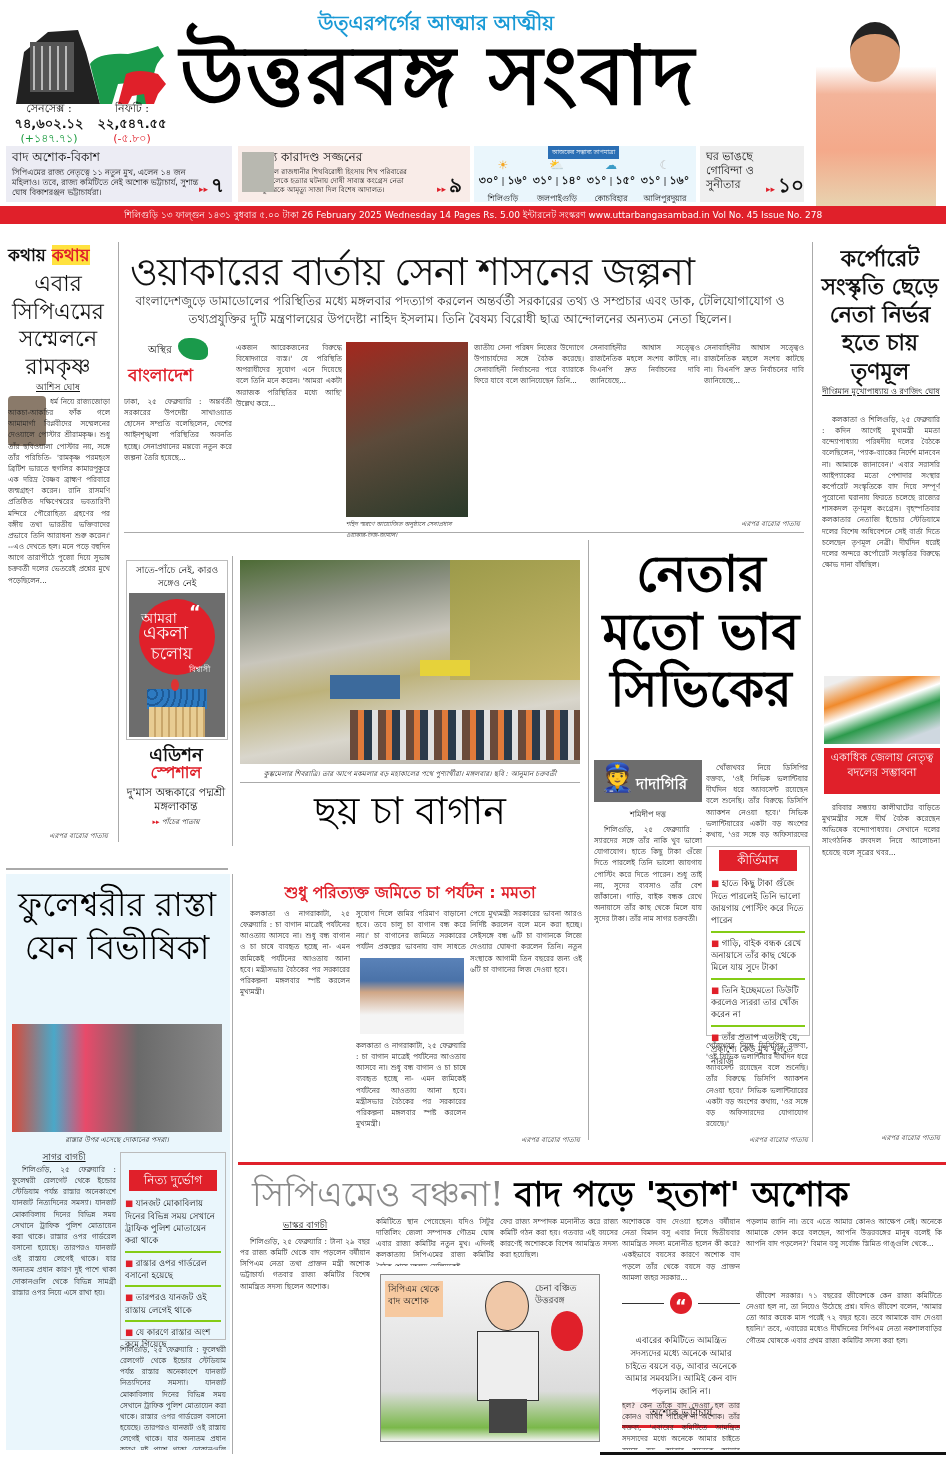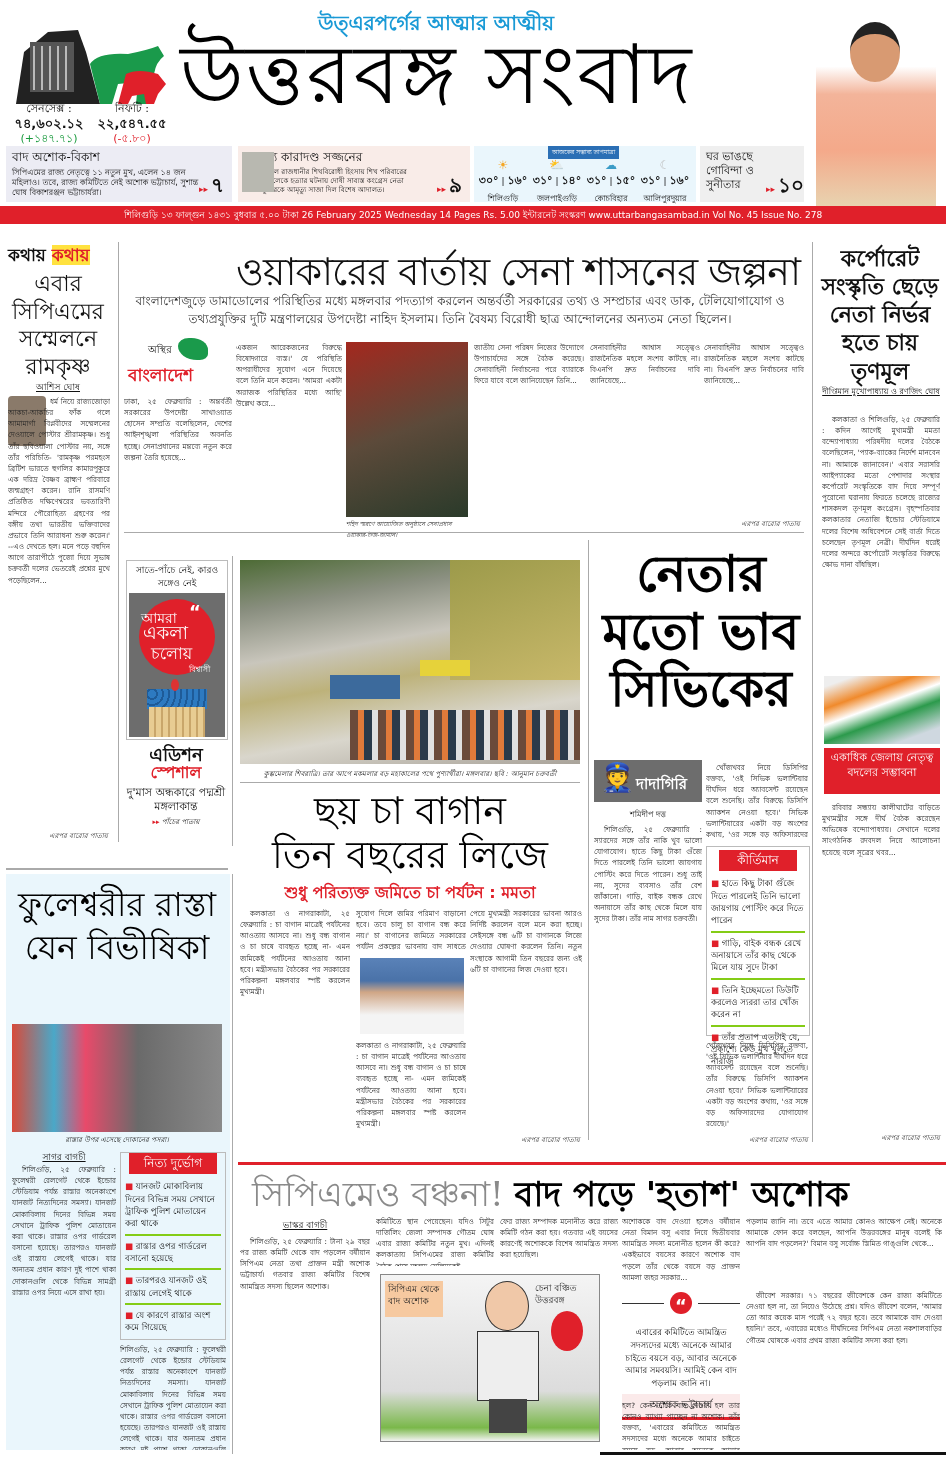--- a/index.html
+++ b/index.html
@@ -1,19 +1,19 @@
 <!DOCTYPE html>
 <html><head>
 <meta charset="utf-8">
 <style>
 *{box-sizing:border-box;margin:0;padding:0}
 body{width:946px;height:1458px;background:#fff;font-family:"DejaVu Sans",sans-serif;color:#111;position:relative;overflow:hidden}
 .abs{position:absolute}
 .tagline{left:318px;top:8px;font-size:20px;color:#1a9ad6;font-weight:bold}
-.masthead{left:180px;top:30px;font-size:82px;font-weight:normal;font-family:"DejaVu Serif",serif;letter-spacing:2px;color:#000;line-height:1.1}
+.masthead{left:180px;top:30px;font-size:82px;font-weight:bold;font-family:"DejaVu Serif",serif;letter-spacing:2px;color:#000;line-height:1.1}
 .bse{left:8px;top:12px;width:160px;width:160px;height:90px}
 .mkt{top:102px;font-size:11px;text-align:center;line-height:1.25}
 .mkt .v{font-size:13px;font-weight:bold}
 .pos{color:#189a3c}.neg{color:#e0202a}
 .teaser{top:146px;height:56px;padding:4px 6px;font-size:8px;line-height:1.3}
 .teaser h4{font-size:12px;font-weight:normal;margin-bottom:2px}
 .teaser .pg{position:absolute;right:8px;bottom:4px;font-size:20px;font-weight:bold}
 .teaser .pg .ar{color:#e0202a;font-size:9px;margin-right:3px}
 .weather{left:474px;top:146px;width:222px;height:56px;background:#eaf6fc;font-size:9px}
 .wlabel{position:absolute;left:74px;top:0;background:#2b6fb5;color:#fff;font-size:6px;padding:1px 4px}
@@ -24,21 +24,21 @@
 .govinda{left:816px;top:20px;width:120px;height:186px;background:linear-gradient(180deg,#fff 0%,#fff 25%,#f3b49a 40%,#f4a98a 70%,#e8d3b0 100%);border-radius:40px 40px 0 0}
 .govinda .face{position:absolute;left:34px;top:2px;width:50px;height:60px;border-radius:50%;background:#d89a72;border-top:12px solid #222}
 .redbar{left:0;top:206px;width:946px;height:18px;background:#e0202a;color:#fff;font-size:9px;line-height:18px;text-align:center}
 .kothay{left:8px;top:242px;font-size:17px;font-weight:bold}
 .kothay .r{color:#e0202a;background:#ffe23f}
 .lhead{left:8px;top:270px;width:100px;text-align:center;font-size:22px;line-height:1.25;font-family:"DejaVu Serif",serif}
 .byline{font-size:9px;text-align:center;text-decoration:underline}
 .col{font-size:7.2px;line-height:1.55;text-align:justify;color:#222;overflow:hidden}
 .vline{width:1px;background:#aaa}
 .hline{height:1px;background:#aaa}
-.mainhead{left:130px;top:242px;width:670px;font-size:38px;text-align:right;font-family:"DejaVu Serif",serif;letter-spacing:-1px}
+.mainhead{left:130px;top:242px;width:670px;font-size:38px;text-align:left;font-family:"DejaVu Serif",serif;letter-spacing:-1px}
 .sub{left:120px;top:292px;width:680px;font-size:12px;line-height:1.5;text-align:center;color:#333}
 .bd{left:128px;top:342px;width:104px;height:50px}
 .photo{background:#777}
 .rhead{left:820px;top:244px;width:120px;font-size:22px;text-align:center;line-height:1.28;font-family:"DejaVu Serif",serif;font-weight:bold}
 .redbox{background:#e0202a;color:#fff;text-align:center}
 .bighead{font-family:"DejaVu Serif",serif;text-align:center;color:#000}
 .listbox{border:1px solid #bbb;font-size:10px;line-height:1.45;padding:4px 6px}
 .listbox .li{border-bottom:2px solid #84cc16;padding:4px 0}
 .listbox .li:before{content:"■ ";color:#e0202a}
 .cont{font-size:7px;color:#333;font-style:italic;text-align:right}
@@ -184,21 +184,20 @@
   <div style="position:absolute;left:180px;top:100px;width:50px;height:16px;background:#e6d23a"></div>
   <div style="position:absolute;left:90px;top:115px;width:70px;height:24px;background:#3c6a9c"></div>
   <div style="position:absolute;left:110px;top:150px;width:230px;height:50px;background:repeating-linear-gradient(90deg,#6a4a3a 0 8px,#e07a3a 8px 14px,#2a3a4a 14px 22px,#e0e0e0 22px 28px)"></div>
 </div>
 <div class="abs" style="left:240px;top:768px;width:340px;font-size:7px;font-style:italic;text-align:center">কুম্ভমেলার শিবরাত্রি। তার আগে মকমলার বড় মহাকালের পথে পুণ্যার্থীরা। মঙ্গলবার। ছবি : আনুমান চক্রবর্তী</div>
 <div class="abs hline" style="left:240px;top:782px;width:340px"></div>
 <div class="abs vline" style="left:588px;top:540px;height:600px"></div>
 
 <div class="abs bighead" style="left:240px;top:790px;width:340px;font-size:38px;line-height:1.15">
   <div>ছয় চা বাগান</div>
-  <div>তিন বছরের লিজে</div>
 </div>
 <div class="abs" style="left:240px;top:880px;width:340px;font-size:16px;color:#e0202a;text-align:center;font-weight:bold">শুধু পরিত্যক্ত জমিতে চা পর্যটন : মমতা</div>
 <div class="abs col" style="left:240px;top:908px;width:110px;height:234px;text-indent:10px">কলকাতা ও নাগরাকাটা, ২৫ ফেব্রুয়ারি : চা বাগান মাত্রেই পর্যটনের আওতায় আসবে না। শুধু বন্ধ বাগান ও চা চাষে ব্যবহৃত হচ্ছে না- এমন জমিকেই পর্যটনের আওতায় আনা হবে। মন্ত্রীসভার বৈঠকের পর সরকারের পরিকল্পনা মঙ্গলবার স্পষ্ট করলেন মুখ্যমন্ত্রী।</div>
 <div class="abs col" style="left:356px;top:908px;width:110px;height:46px">সুযোগ দিলে জমির পরিমাণ বাড়ানো হবে। তবে চালু চা বাগান বন্ধ করে নয়।' চা বাগানের জমিতে সরকারের পর্যটন প্রকল্পের ভাবনায় বাদ সাধতে জোমর বেঁধে নামার পরিকল্পনা করছে বিজেপি।</div>
 <div class="abs photo" style="left:360px;top:958px;width:104px;height:76px;background:linear-gradient(180deg,#5a82b8 0,#4a72a8 30%,#d0a686 45%,#f4f4f4 75%)"></div>
 <div class="abs col" style="left:356px;top:1040px;width:110px;height:100px">কলকাতা ও নাগরাকাটা, ২৫ ফেব্রুয়ারি : চা বাগান মাত্রেই পর্যটনের আওতায় আসবে না। শুধু বন্ধ বাগান ও চা চাষে ব্যবহৃত হচ্ছে না- এমন জমিকেই পর্যটনের আওতায় আনা হবে। মন্ত্রীসভার বৈঠকের পর সরকারের পরিকল্পনা মঙ্গলবার স্পষ্ট করলেন মুখ্যমন্ত্রী।</div>
 <div class="abs col" style="left:470px;top:908px;width:112px;height:234px">পেয়ে মুখ্যমন্ত্রী সরকারের ভাবনা আরও নির্দিষ্ট করলেন বলে মনে করা হচ্ছে। সেইসঙ্গে বন্ধ ৬টি চা বাগানকে লিজে দেওয়ার ঘোষণা করলেন তিনি। নতুন সংস্থাকে আগামী তিন বছরের জন্য ওই ৬টি চা বাগানের লিজ দেওয়া হবে।</div>
 <div class="abs cont" style="left:470px;top:1134px;width:110px">এরপর বারোর পাতায়</div>
 
 <div class="abs bighead" style="left:594px;top:545px;width:214px;font-size:50px;line-height:1.15;font-weight:bold">নেতার মতো ভাব সিভিকের</div>
@@ -219,21 +218,21 @@
 <div class="abs col" style="left:706px;top:1040px;width:102px;height:94px">খোঁজখবর নিয়ে ডিসিপির বক্তব্য, 'ওই সিভিক ভলান্টিয়ার দীর্ঘদিন ধরে অ্যাবসেন্ট রয়েছেন বলে শুনেছি। তাঁর বিরুদ্ধে ডিসিপি অ্যাকশন নেওয়া হবে।' সিভিক ভলান্টিয়ারের একটা বড় অংশের কথায়, 'ওর সঙ্গে বড় অফিসারদের যোগাযোগ রয়েছে।'</div>
 <div class="abs cont" style="left:706px;top:1134px;width:102px">এরপর বারোর পাতায়</div>
 
 <div class="abs hline" style="left:6px;top:868px;width:222px;height:2px;background:#aaa"></div>
 <div class="abs" style="left:6px;top:874px;width:224px;height:576px;background:#eaf6fc"></div>
 <div class="abs bighead" style="left:10px;top:884px;width:214px;font-size:33px;line-height:1.3">ফুলেশ্বরীর রাস্তা যেন বিভীষিকা</div>
 <div class="abs photo" style="left:12px;top:1024px;width:210px;height:108px;background:linear-gradient(90deg,#d84a3a 0%,#4aa8c8 20%,#e84a6a 35%,#6a6a6a 60%,#8a8a8a 100%)"></div>
 <div class="abs" style="left:12px;top:1134px;width:210px;font-size:7px;font-style:italic;text-align:center">রাস্তার উপর এসেছে দোকানের পসরা।</div>
 <div class="abs byline" style="left:12px;top:1150px;width:104px">সাগর বাগচী</div>
 <div class="abs col" style="left:12px;top:1164px;width:104px;height:286px;text-indent:10px">শিলিগুড়ি, ২৫ ফেব্রুয়ারি : ফুলেশ্বরী রেলগেট থেকে ইন্ডোর স্টেডিয়াম পর্যন্ত রাস্তার অনেকাংশে যানজট নিত্যদিনের সমস্যা। যানজট মোকাবিলায় দিনের বিভিন্ন সময় সেখানে ট্রাফিক পুলিশ মোতায়েন করা থাকে। রাস্তার ওপর গার্ডরেল বসানো হয়েছে। তারপরও যানজট ওই রাস্তায় লেগেই থাকে। যার অন্যতম প্রধান কারণ দুই পাশে থাকা দোকানগুলি থেকে বিভিন্ন সামগ্রী রাস্তার ওপর নিয়ে এসে রাখা হয়।</div>
-<div class="abs listbox" style="left:120px;top:1152px;width:106px;height:188px;font-size:8.5px;padding:0 4px;background:#eaf6fc">
+<div class="abs listbox" style="left:120px;top:1152px;width:106px;height:188px;font-size:8.5px;padding:17px 4px;background:#eaf6fc">
   <div class="redbox" style="font-size:12px;padding:2px;margin:0 4px 2px">নিত্য দুর্ভোগ</div>
   <div class="li">যানজট মোকাবিলায় দিনের বিভিন্ন সময় সেখানে ট্রাফিক পুলিশ মোতায়েন করা থাকে</div>
   <div class="li">রাস্তার ওপর গার্ডরেল বসানো হয়েছে</div>
   <div class="li">তারপরও যানজট ওই রাস্তায় লেগেই থাকে</div>
   <div class="li" style="border:none">যে কারণে রাস্তার অংশ কমে গিয়েছে</div>
 </div>
 <div class="abs col" style="left:120px;top:1344px;width:106px;height:106px">শিলিগুড়ি, ২৫ ফেব্রুয়ারি : ফুলেশ্বরী রেলগেট থেকে ইন্ডোর স্টেডিয়াম পর্যন্ত রাস্তার অনেকাংশে যানজট নিত্যদিনের সমস্যা। যানজট মোকাবিলায় দিনের বিভিন্ন সময় সেখানে ট্রাফিক পুলিশ মোতায়েন করা থাকে। রাস্তার ওপর গার্ডরেল বসানো হয়েছে। তারপরও যানজট ওই রাস্তায় লেগেই থাকে। যার অন্যতম প্রধান কারণ দুই পাশে থাকা দোকানগুলি থেকে বিভিন্ন সামগ্রী রাস্তার ওপর নিয়ে এসে রাখা হয়।</div>
 <div class="abs vline" style="left:232px;top:874px;height:580px"></div>
 
 <div class="abs" style="left:238px;top:1162px;width:708px;height:3px;background:#e0202a"></div>
@@ -256,18 +255,18 @@
   <div style="position:absolute;left:108px;top:124px;width:38px;height:34px;background:#444"></div>
   <div style="position:absolute;right:16px;top:36px;width:32px;height:40px;border-radius:50%;background:#e0202a"></div>
 </div>
 
 <div class="abs" style="left:622px;top:1292px;width:118px;text-align:center">
   <div style="display:flex;align-items:center;justify-content:center;gap:6px">
     <span style="flex:1;height:1px;background:#333"></span>
     <span style="width:22px;height:22px;border-radius:50%;background:#e0202a;color:#fff;font-size:18px;line-height:28px;font-weight:bold">“</span>
     <span style="flex:1;height:1px;background:#333"></span>
   </div>
-  <div style="font-size:8.5px;line-height:1.5;margin-top:12px">এবারের কমিটিতে আমন্ত্রিত সদস্যদের মধ্যে অনেকে আমার চাইতে বয়সে বড়, আবার অনেকে আমার সমবয়সি। আমিই কেন বাদ পড়লাম জানি না।</div>
+  <div style="font-size:8.5px;line-height:1.5;margin-top:20px">এবারের কমিটিতে আমন্ত্রিত সদস্যদের মধ্যে অনেকে আমার চাইতে বয়সে বড়, আবার অনেকে আমার সমবয়সি। আমিই কেন বাদ পড়লাম জানি না।</div>
   <div style="font-size:10px;background:#fbeaea;margin-top:4px;padding:3px;border-bottom:3px solid #e0202a">অশোক ভট্টাচার্য</div>
 </div>
 <div class="abs col" style="left:622px;top:1400px;width:118px;height:50px">হল? কেন তাঁকে বাদ দেওয়া হল তার কোনও ব্যাখ্যা পাচ্ছেন না অশোক। তাঁর বক্তব্য, 'এবারের কমিটিতে আমন্ত্রিত সদস্যদের মধ্যে অনেকে আমার চাইতে বয়সে বড়, আবার অনেকে আমার সমবয়সি। আমিই কেন বাদ...</div>
 <div class="abs col" style="left:746px;top:1290px;width:196px;height:158px;text-indent:10px">জীবেশ সরকার। ৭১ বছরের জীবেশকে কেন রাজ্য কমিটিতে নেওয়া হল না, তা নিয়েও উঠেছে প্রশ্ন। যদিও জীবেশ বলেন, 'আমার তো আর কয়েক মাস পরেই ৭২ বছর হবে। তবে আমাকে বাদ দেওয়া হয়নি।' তবে, এবারের মধ্যেও দীর্ঘদিনের সিপিএম নেতা নকশালবাড়ির গৌতম ঘোষকে এবার প্রথম রাজ্য কমিটির সদস্য করা হল।</div>
 <div class="abs" style="left:600px;top:1452px;width:346px;height:3px;background:#111"></div>
 
 </body></html>

